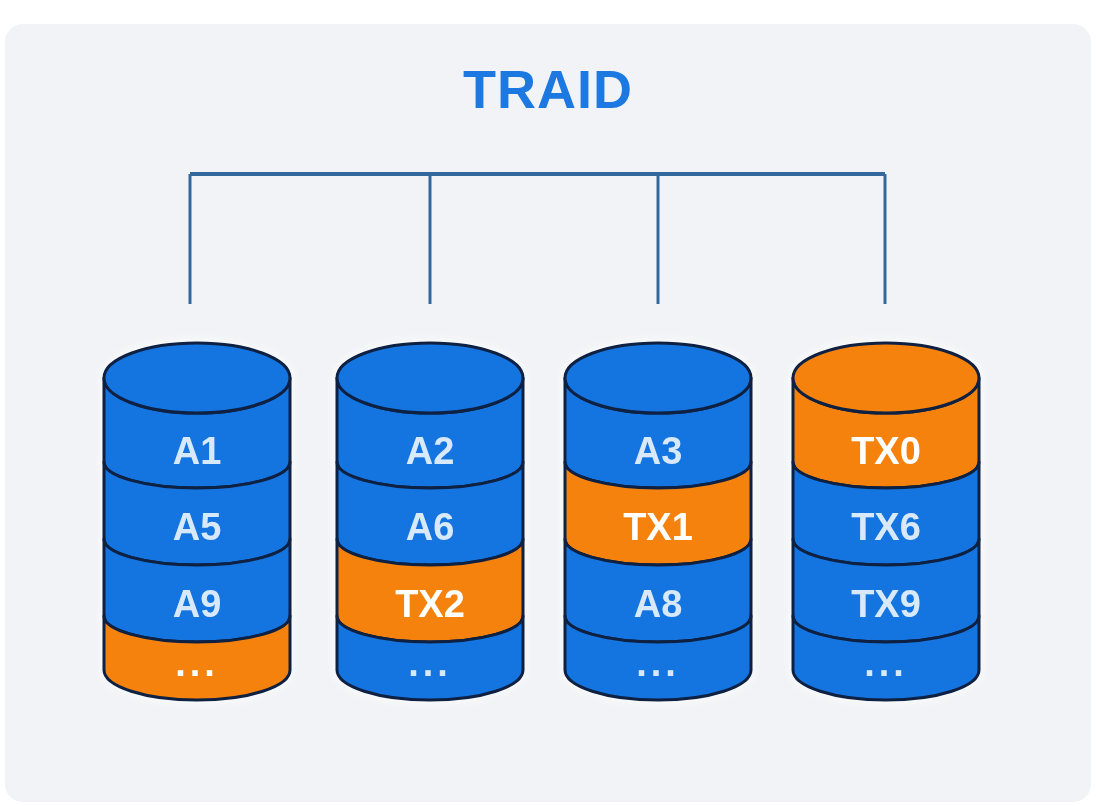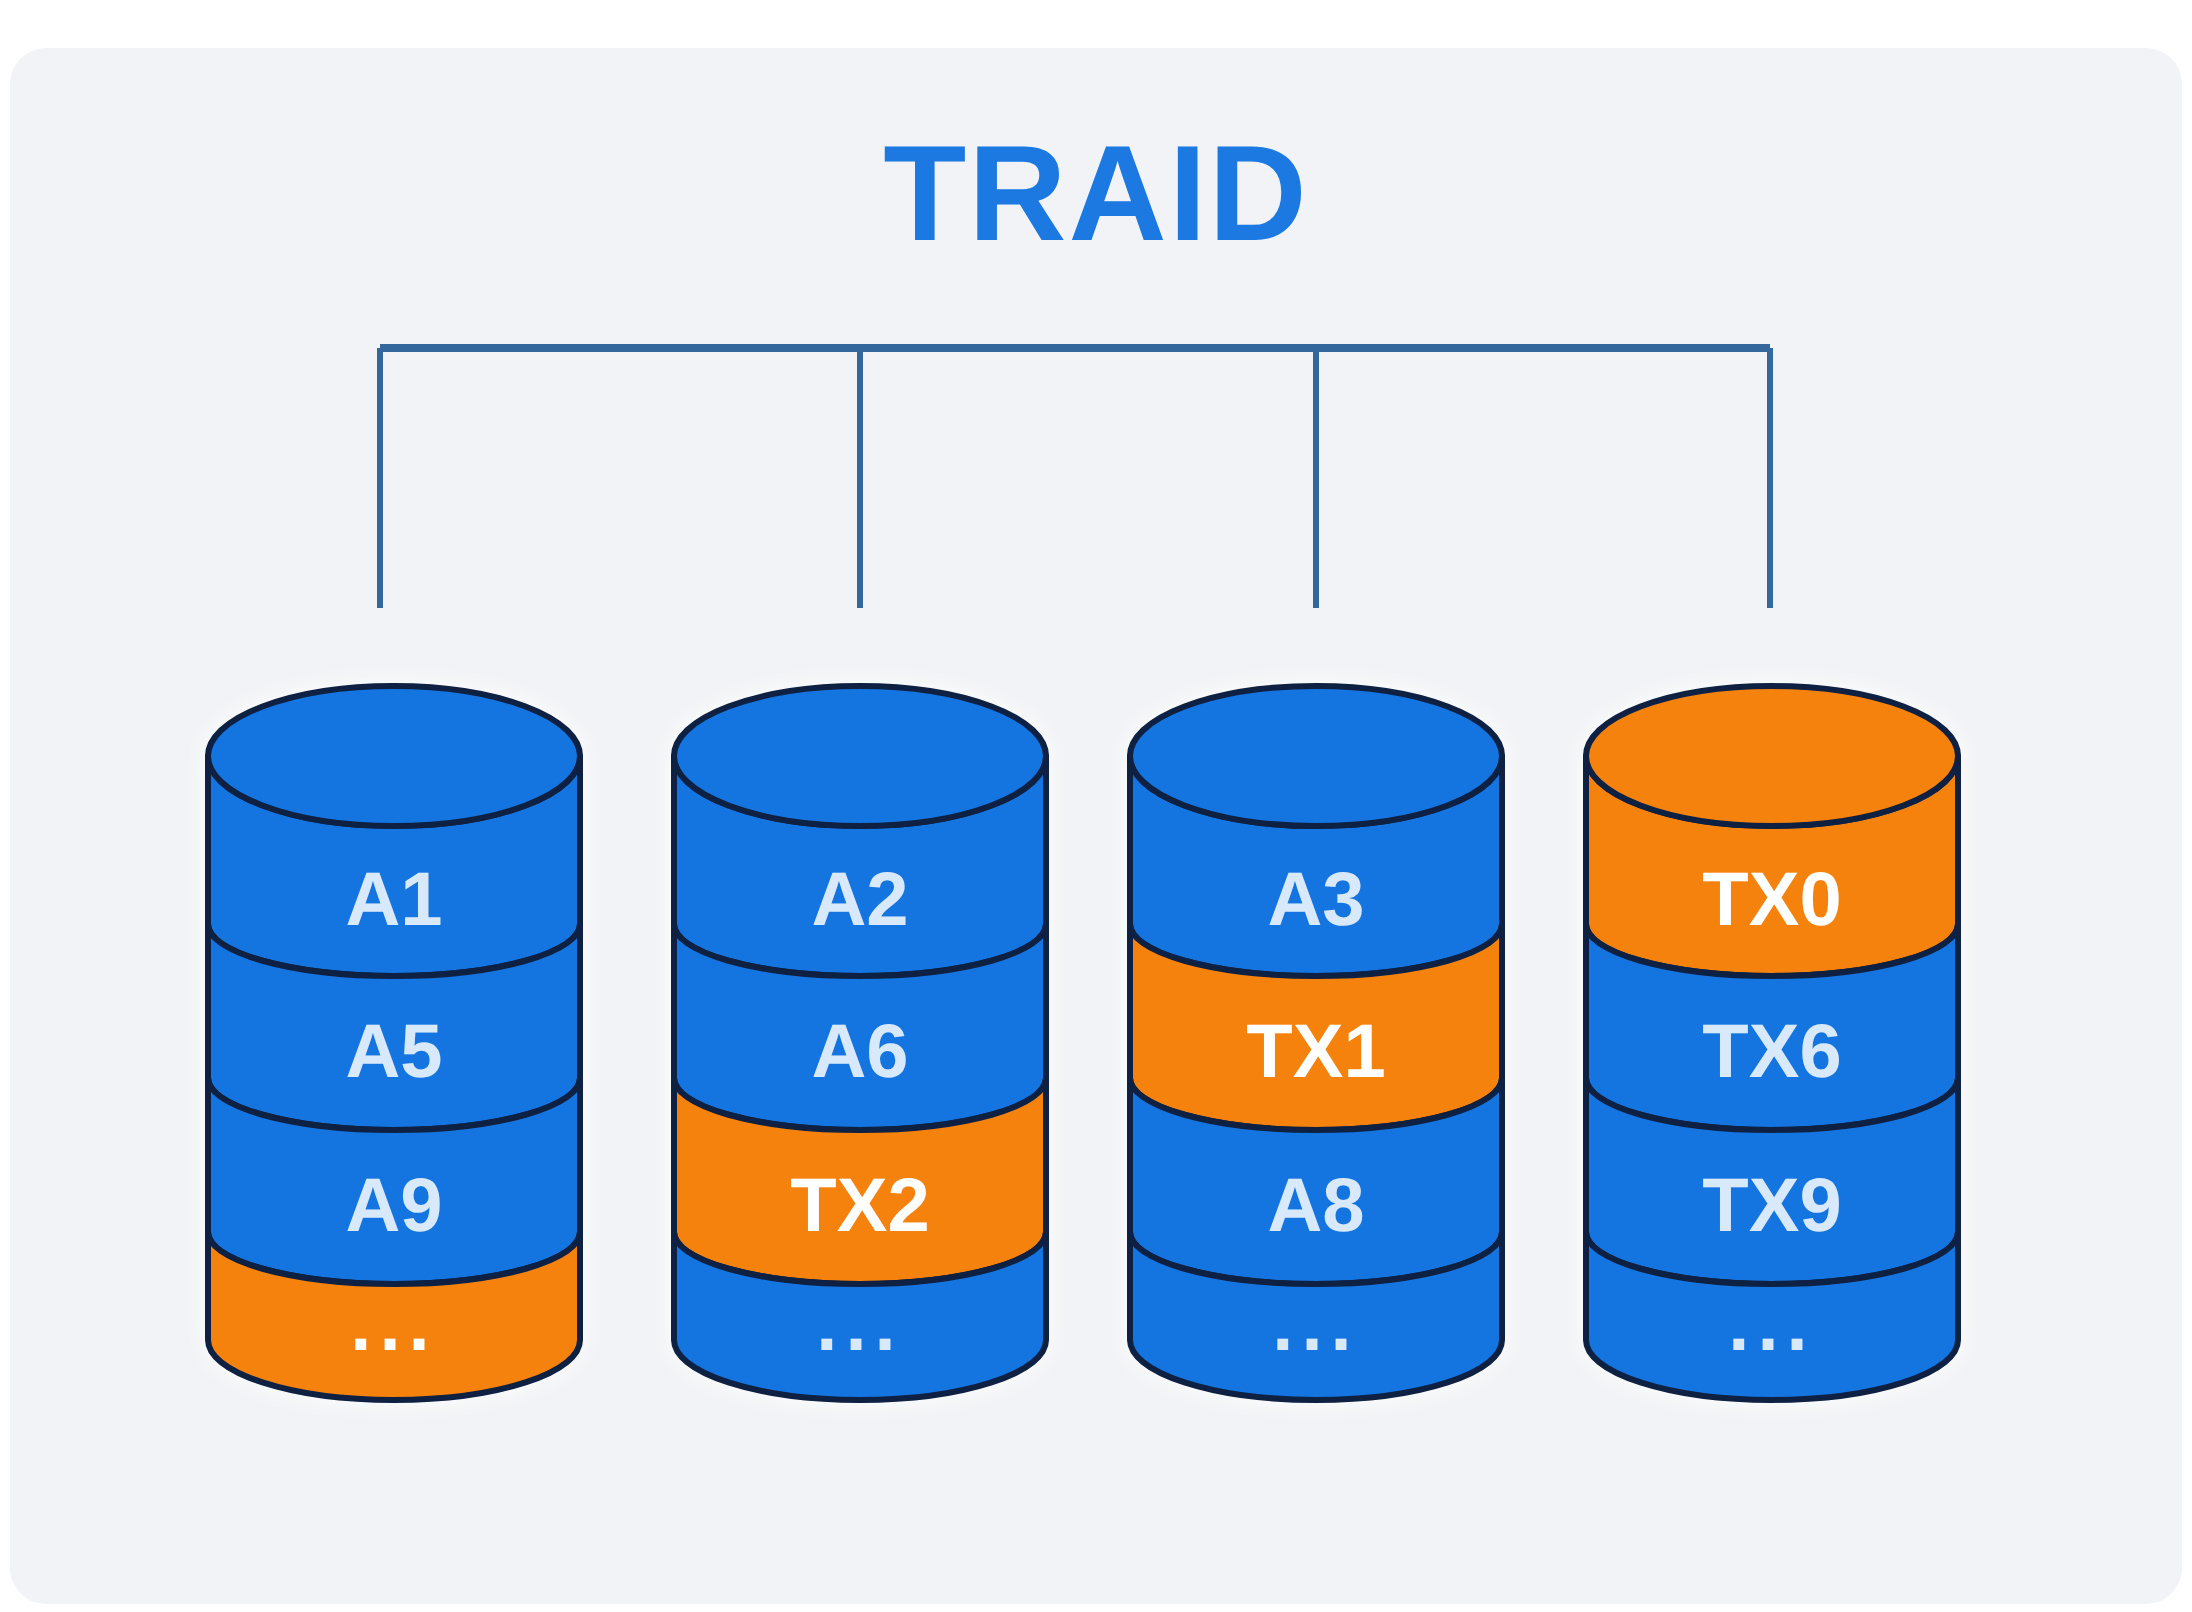--- a/index.html
+++ b/index.html
@@ -24,21 +24,21 @@
     border-radius: 18px;
     background: #f1f3f6;
   }
   #title {
     position: absolute;
     top: 58px;
     left: 0;
     width: 100%;
     margin: 0;
     text-align: center;
-    font-size: 68px;
+    font-size: 54px;
     font-weight: bold;
     letter-spacing: 1px;
     color: #1b79e1;
   }
   #bracket {
     position: absolute;
     left: 0;
     top: 0;
     width: 1096px;
     height: 806px;

